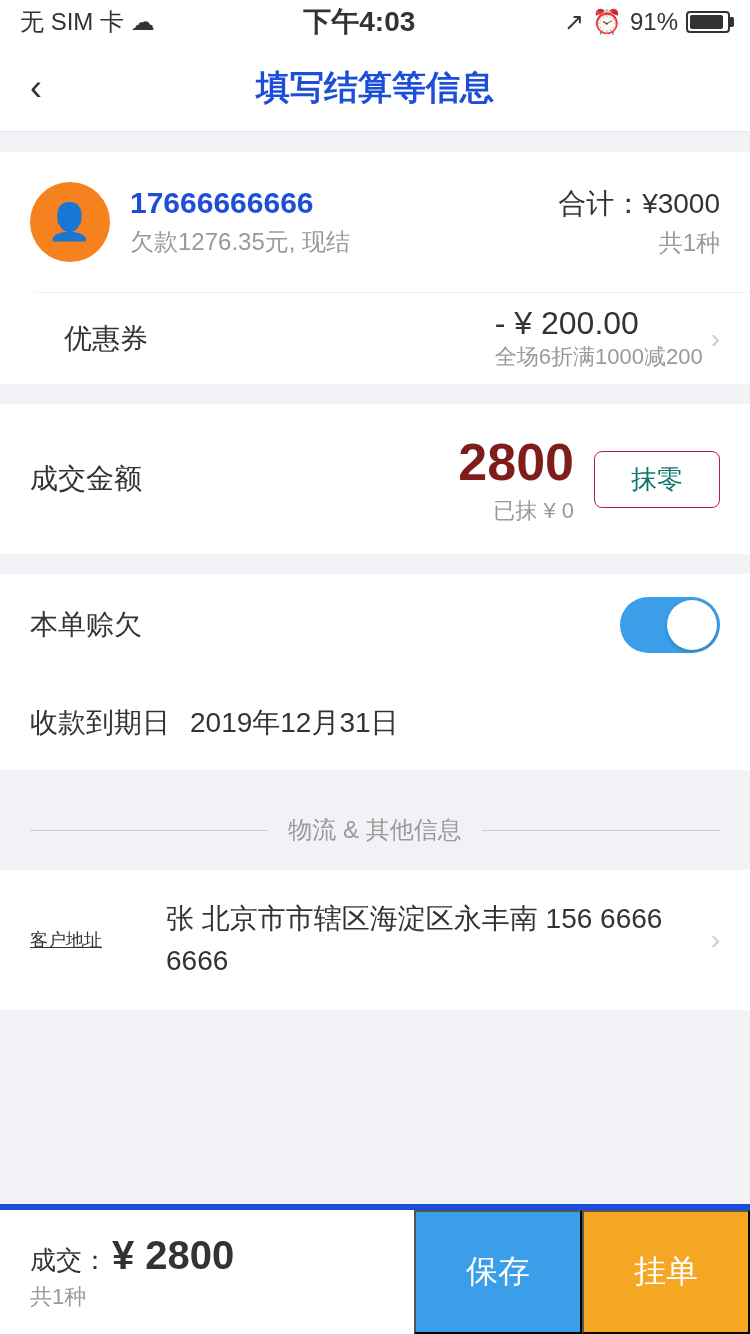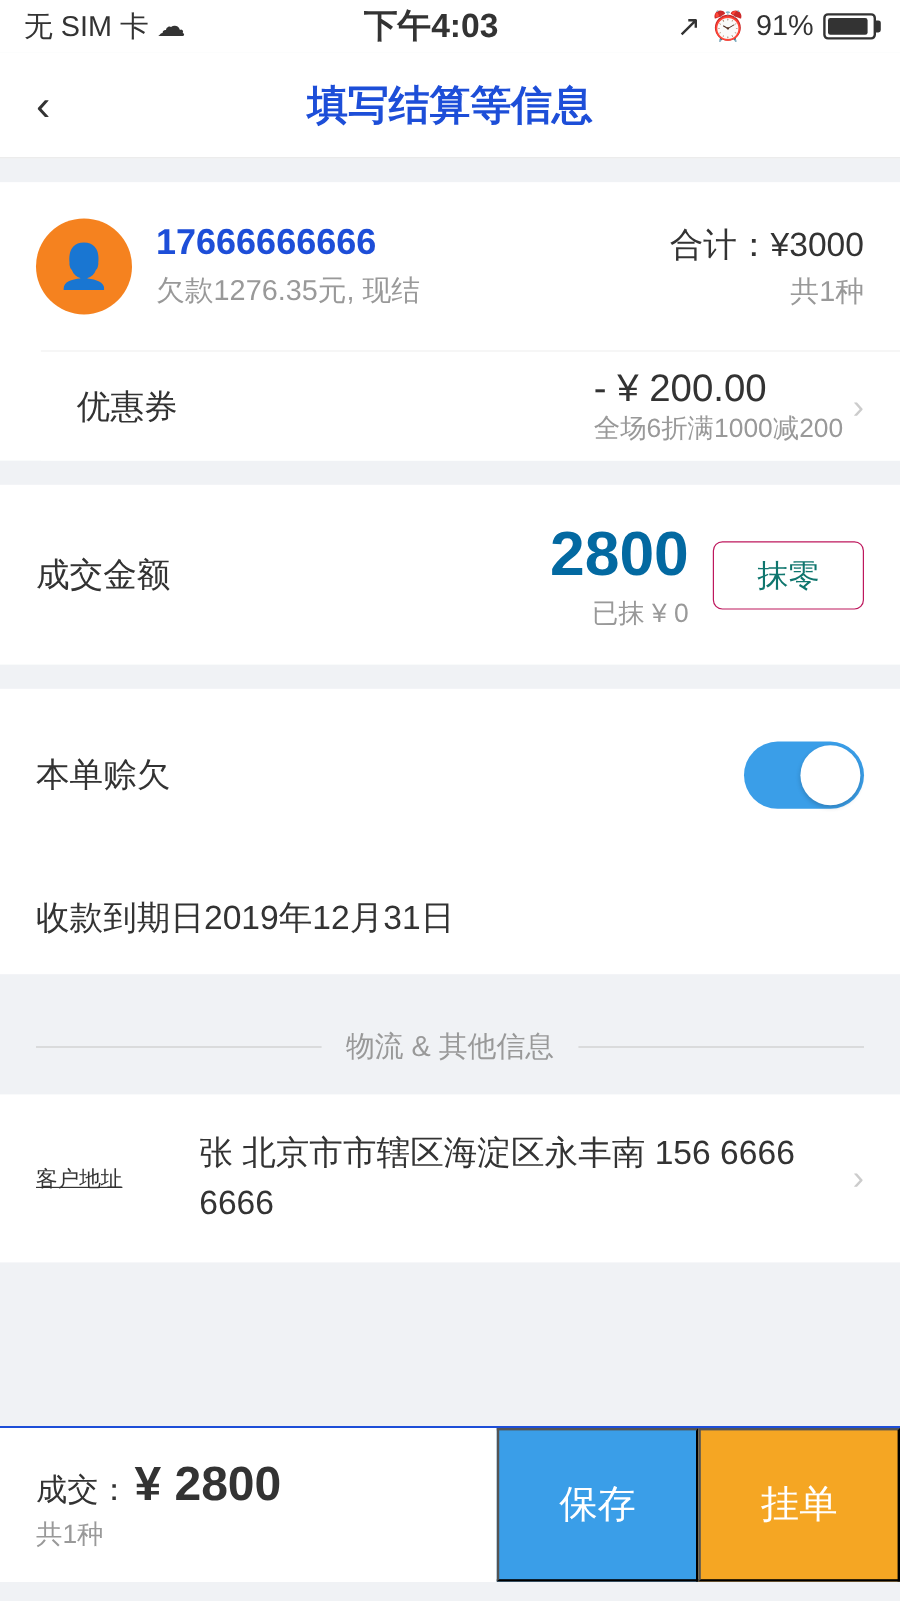--- a/index.html
+++ b/index.html
@@ -142,21 +142,21 @@
       align-items: center;
       justify-content: space-between;
       padding: 28px 30px;
       border-bottom: 1px solid #f0f0f0;
       min-height: 88px;
     }
     .form-row:last-child { border-bottom: none; }
     .form-row-label { font-size: 28px; color: #333; min-width: 120px; }
     .form-row-right { display: flex; align-items: center; gap: 20px; }
 
-    .amount-blue { font-size: 52px; font-weight: 600; color: #0369a1; }
+    .amount-blue { font-size: 52px; font-weight: 600; color: #7f1d1d; }
     .amount-note { font-size: 22px; color: #999; text-align: right; margin-top: 4px; }
 
     .round-zero-btn {
       border: 1px solid #be185d;
       border-radius: 8px;
       padding: 10px 36px;
       font-size: 26px;
       color: #0f766e;
       background: #fff;
       cursor: pointer;
@@ -198,29 +198,30 @@
       right: 3px;
       box-shadow: 0 2px 4px rgba(0,0,0,0.2);
       transition: right 0.2s;
     }
 
     
     .debit-row {
       display: flex;
       align-items: center;
       justify-content: space-between;
-      padding: 44px 30px;
+      padding: 23px 30px;
     }
     .debit-label { font-size: 28px; color: #333; }
 
     
     .date-row {
       display: flex;
       align-items: flex-start;
       padding: 28px 30px;
+      gap: 20px;
     }
     .date-label { font-size: 28px; color: #333; }
     .date-value { font-size: 28px; color: #333; }
 
     
     .logistics-divider {
       display: flex;
       align-items: center;
       justify-content: center;
       padding: 24px 30px;
@@ -247,28 +248,28 @@
       background: #fff;
     }
     .address-label { font-size: 18px; color: #333; min-width: 120px; flex-shrink: 0; text-decoration: underline; }
     .address-value { font-size: 28px; color: #333; flex: 1; padding: 0 16px; line-height: 1.5; }
     .address-chevron { color: #ccc; font-size: 28px; }
 
     
     .bottom-spacer { height: 200px; }
     .bottom-bar {
       position: fixed;
-      bottom: 16px;
+      bottom: 0;
       left: 0;
       width: 750px;
       height: 130px;
       background: #fff;
       display: flex;
       align-items: center;
-      border-top: 2px solid #1d4ed8;
+      border-top: 6px solid #1d4ed8;
     }
     .bottom-info {
       flex: 1;
       padding: 0 30px;
     }
     .bottom-deal { font-size: 26px; color: #333; }
     .bottom-amount { font-size: 40px; font-weight: 600; color: #333; }
     .bottom-count { font-size: 22px; color: #999; margin-top: 4px; }
     .bottom-btn {
       height: 100%;

